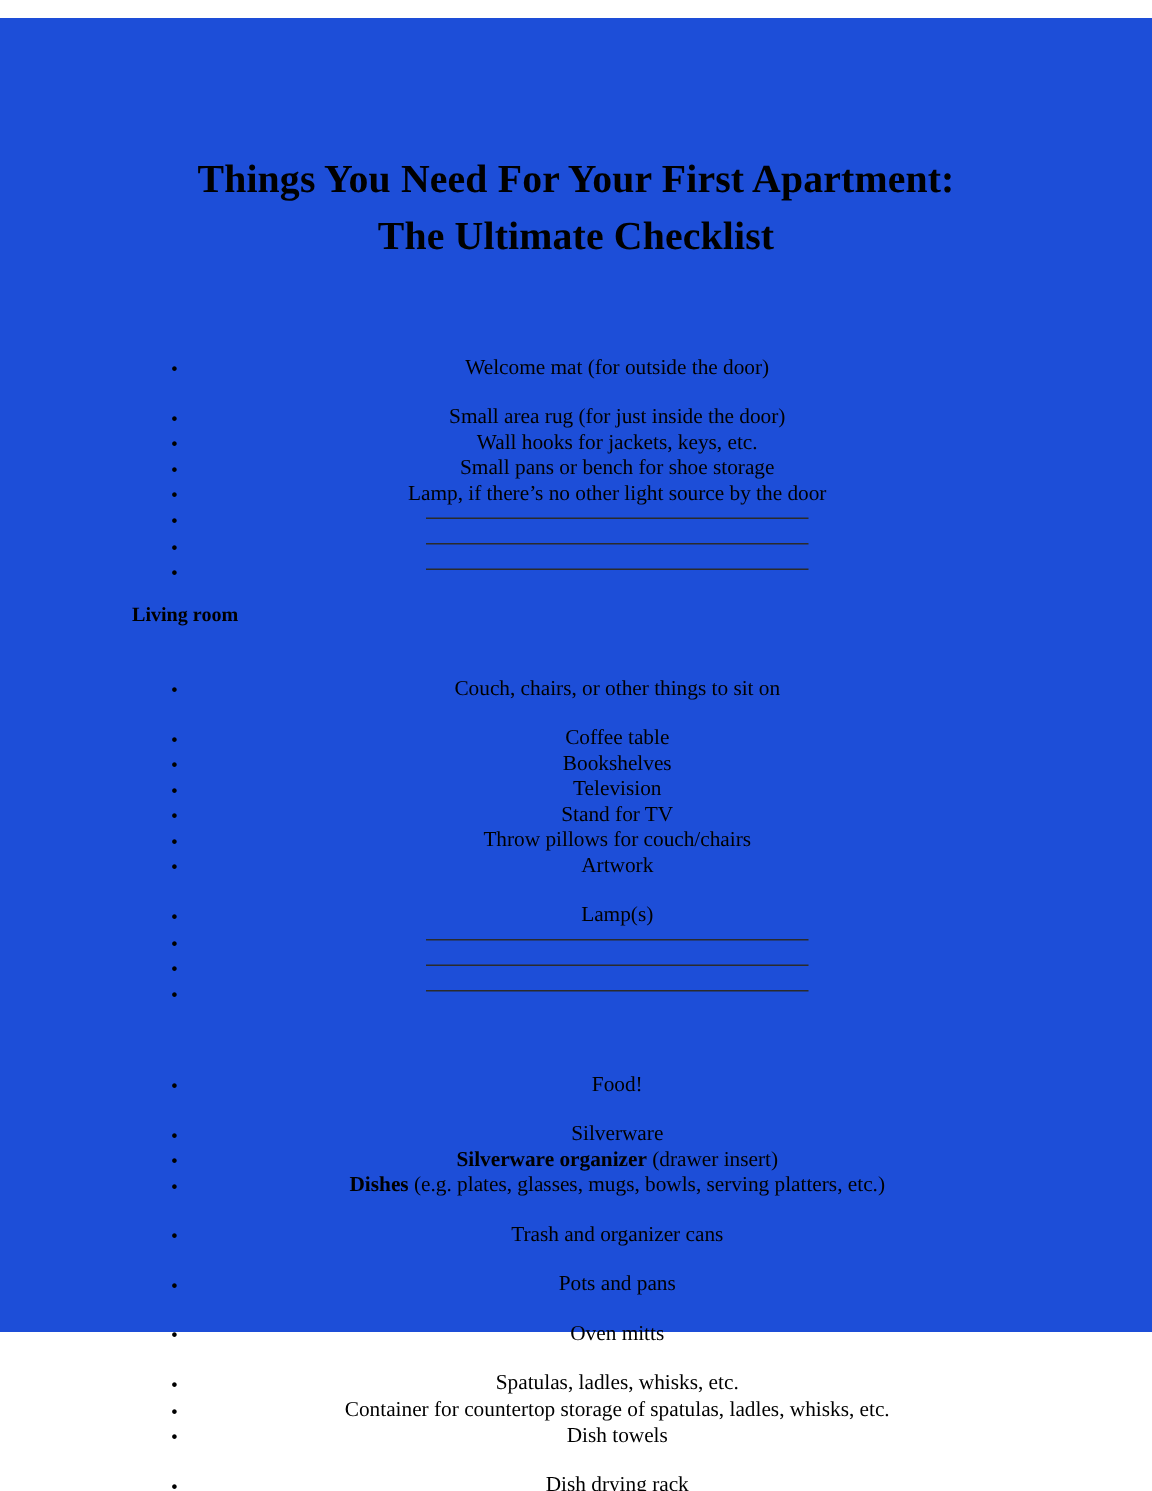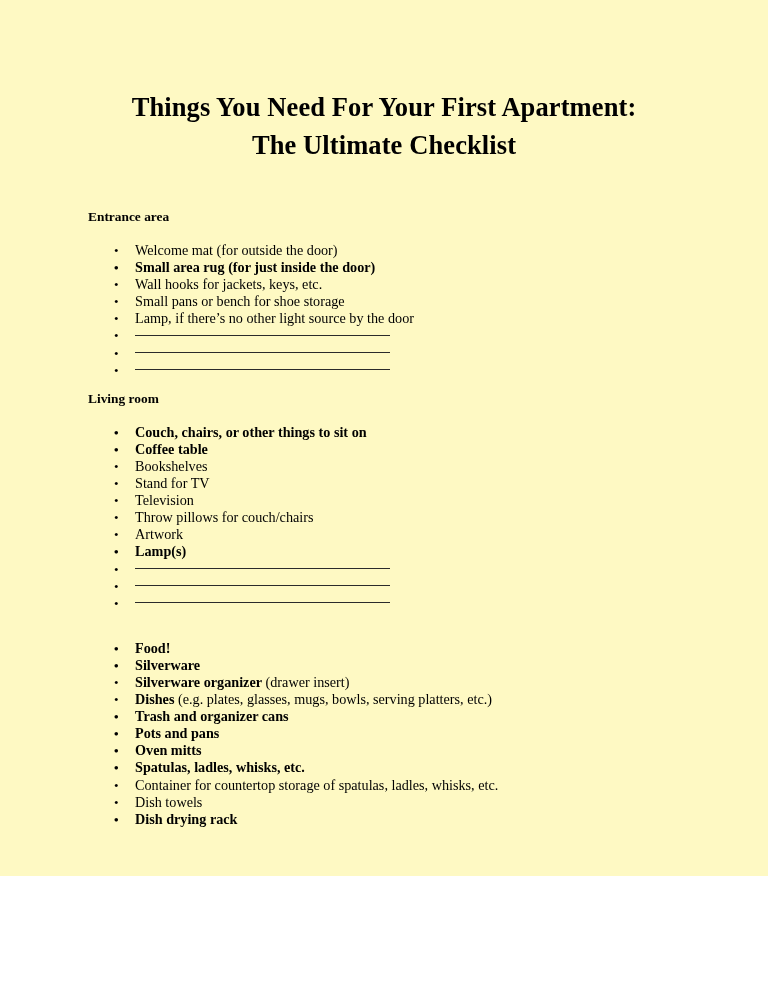--- a/index.html
+++ b/index.html
@@ -12,24 +12,24 @@
     height: 994px;
     position: relative;
     font-family: "Liberation Serif", "DejaVu Serif", serif;
     color: #000000;
     overflow: hidden;
   }
 
   .page {
     position: absolute;
     left: 0;
-    top: 0;
+    top: 12px;
     width: 768px;
     height: 876px;
-    background: #fef9c3;
+    background: #1d4ed8;
   }
 
   
   .doc-title {
     position: absolute;
     left: 0;
     top: 88px;
     width: 768px;
     text-align: center;
     font-size: 26.5px;
@@ -67,32 +67,33 @@
     margin: 0;
     padding: 0;
   }
 
   ul.checklist > li {
     position: relative;
     padding-left: 47px;
     font-size: 14.2px;
     line-height: 17.1px;
     white-space: nowrap;
+    text-align: center;
   }
 
   ul.checklist > li::before {
     content: "\2022";
     position: absolute;
     left: 26px;
     top: 0;
     font-size: 13px;
     line-height: 17.1px;
   }
 
-  li.bold { font-weight: bold; }
+  li.bold { font-weight: normal; margin-top: 16px; }
   li .b { font-weight: bold; }
   li .r { font-weight: normal; }
 
   
   li.blank-line {
     line-height: 17.1px;
   }
   li.blank-line .rule {
     display: inline-block;
     width: 255px;
@@ -111,43 +112,42 @@
 
 <div class="page">
 
   <div class="doc-title">
     <span class="tline">Things You Need For Your First Apartment:</span>
     <span class="tline">The Ultimate Checklist</span>
   </div>
 
   <div class="content" id="content-root">
       <div class="section">
-        <div class="section-heading">Entrance area</div>
         <div class="gap-after-heading"></div>
         <ul class="checklist">
           <li class=""><span>Welcome mat (for outside the door)</span></li>
           <li class="bold"><span>Small area rug (for just inside the door)</span></li>
           <li class=""><span>Wall hooks for jackets, keys, etc.</span></li>
           <li class=""><span>Small pans or bench for shoe storage</span></li>
           <li class=""><span>Lamp, if there’s no other light source by the door</span></li>
           <li class="blank-line"><span class="rule"></span></li>
           <li class="blank-line"><span class="rule"></span></li>
           <li class="blank-line"><span class="rule"></span></li>
         </ul>
         <div class="gap-after-list"></div>
       </div>
       <div class="section">
         <div class="section-heading">Living room</div>
         <div class="gap-after-heading"></div>
         <ul class="checklist">
           <li class="bold"><span>Couch, chairs, or other things to sit on</span></li>
           <li class="bold"><span>Coffee table</span></li>
           <li class=""><span>Bookshelves</span></li>
+          <li class=""><span>Television</span></li>
           <li class=""><span>Stand for TV</span></li>
-          <li class=""><span>Television</span></li>
           <li class=""><span>Throw pillows for couch/chairs</span></li>
           <li class=""><span>Artwork</span></li>
           <li class="bold"><span>Lamp(s)</span></li>
           <li class="blank-line"><span class="rule"></span></li>
           <li class="blank-line"><span class="rule"></span></li>
           <li class="blank-line"><span class="rule"></span></li>
         </ul>
         <div class="gap-after-list"></div>
       </div>
       <div class="section">

